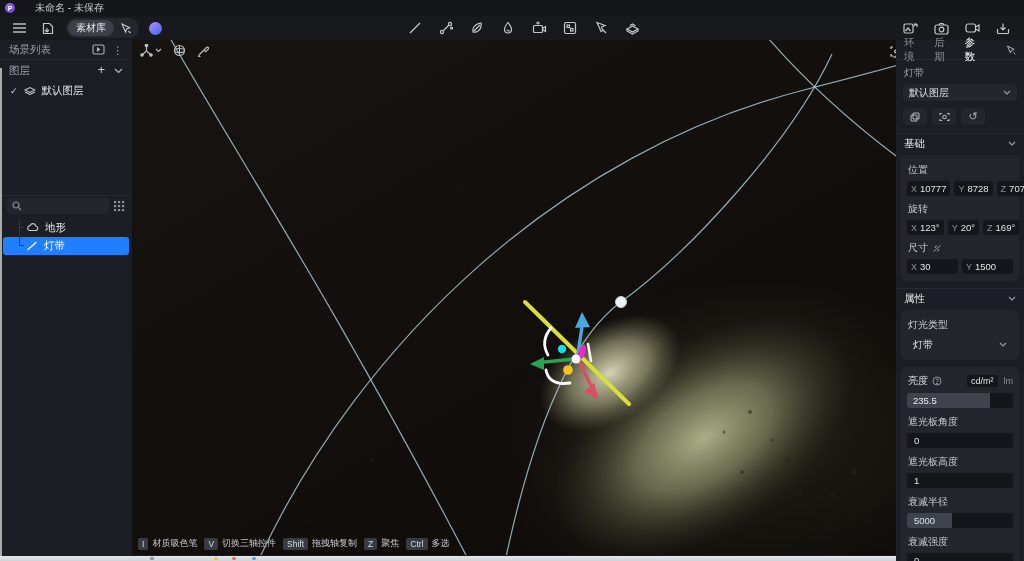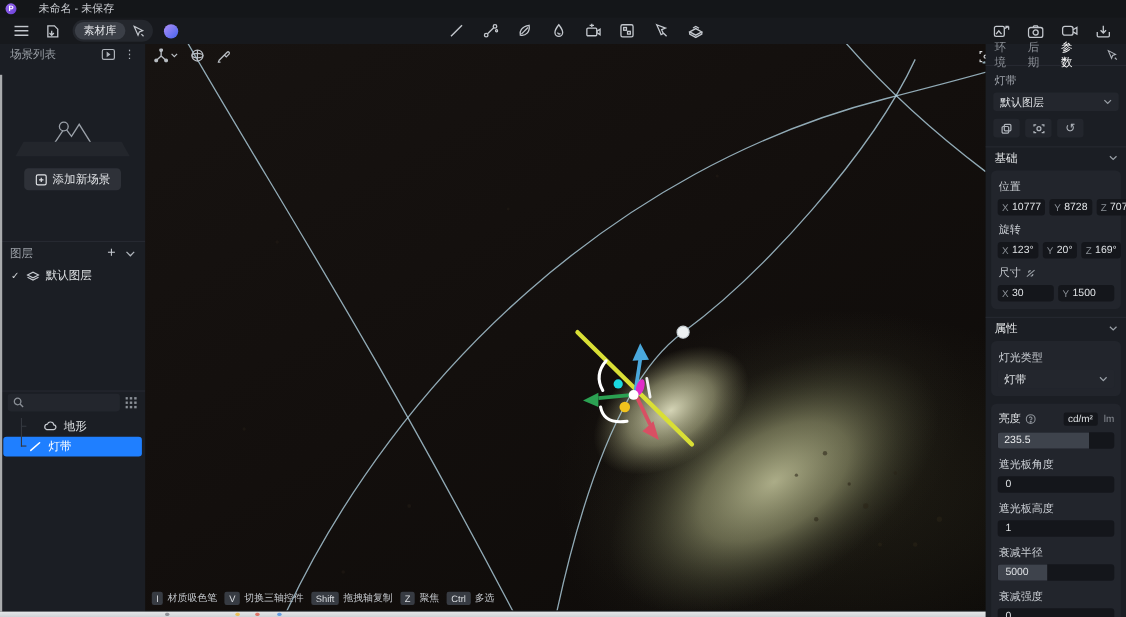--- a/index.html
+++ b/index.html
@@ -39,21 +39,21 @@
   .layer-row{display:flex;align-items:center;gap:6px;height:20px;padding:0 10px;color:#dfe2e5;font-size:10.5px;}
   .res-hd{display:flex;align-items:center;height:20px;padding:0 9px;gap:8px;}
   .res-hd .t1{color:#e3e5e8;font-size:10.5px;}
   .res-hd .t2{color:#8b9097;font-size:10.5px;flex:1;}
   .search-row{display:flex;align-items:center;gap:5px;padding:2px 7px 4px 7px;}
   .search-box{flex:1;display:flex;align-items:center;gap:4px;background:#23262d;border-radius:3px;height:16px;padding:0 5px;}
   .search-box input{background:transparent;border:0;outline:0;color:#dfe2e5;font-size:10px;width:70px;font-family:inherit;}
   .tree{position:relative;padding-top:1px;}
   .guide{position:absolute;left:19px;top:2px;width:1px;height:26px;background:#34383f;}
   .guide-h{position:absolute;left:19px;width:5px;height:1px;background:#34383f;}
-  .tree-row{display:flex;align-items:center;gap:6px;height:17px;padding-left:39px;color:#dfe2e5;font-size:10.5px;}
+  .tree-row{display:flex;align-items:center;gap:6px;height:17px;padding-left:26px;color:#dfe2e5;font-size:10.5px;}
   .tree-row.sel{background:#1f7fff;border-radius:3px;margin:1px 3px 0 3px;padding-left:23px;color:#fff;height:18px;}
   .left-edge{position:absolute;left:0;top:68px;bottom:5px;width:2px;background:#c2c4c6;opacity:.85;}
 
   
   .viewport{position:absolute;left:132px;top:40px;width:832px;height:515px;overflow:hidden;
     background:
       radial-gradient(420px 260px at 72% 78%, rgba(115,115,72,.16), rgba(0,0,0,0) 62%),
       linear-gradient(150deg,#171311 0%,#130f0d 45%,#0c0a08 100%); padding-left: 45px;}
   .scene{position:absolute;left:0;top:0;}
   .vp-tl{position:absolute;left:8px;top:4px;display:flex;align-items:center;gap:11px;color:#b9bec4;}
@@ -230,34 +230,20 @@
       <span class="sp"></span>
       <span class="ic" style="margin-right:8px">
         <svg width="13" height="11" fill="none" stroke="#aeb3ba" stroke-width="1.1">
             <rect x="1" y="1" width="11" height="9" rx="1.5"></rect>
             <path d="M5.5 4 l2 1.5 -2 1.5 z" fill="#aeb3ba"></path>
           </svg>
       </span>
       <span style="color:#aeb3ba">⋮</span>
     </div>
 
-    <div class="empty-wrap">
-      <svg width="58" height="36" fill="none" stroke="#9aa0a8" stroke-width="1.2">
-        <path d="M8 32 L22 11 L28 19 L35 8 L50 32 Z"></path>
-        <circle cx="21" cy="10" r="4" fill="#1b1e24"></circle>
-      </svg>
-      <div class="platform"></div>
-      <div class="addbtn">
-        <svg width="11" height="11" fill="none" stroke="#e2e4e7" stroke-width="1.1">
-            <rect x="1" y="1" width="9" height="9" rx="1.5"></rect>
-            <path d="M5.5 3.5 v4 M3.5 5.5 h4"></path>
-          </svg>
-        <span>添加新场景</span>
-      </div>
-    </div>
 
     <div class="hair"></div>
     <div class="sb-sec-hd" style="height:21px">
       <span>图层</span>
       <span class="sp"></span>
       <span style="color:#c6cad0;font-size:13px;margin-right:9px;margin-top:-2px">+</span>
       <span class="ic">
           <svg width="9" height="6" fill="none" stroke="#aeb3ba" stroke-width="1.2">
             <path d="M1 1 l3.5 3.5 L8 1"></path>
           </svg>

